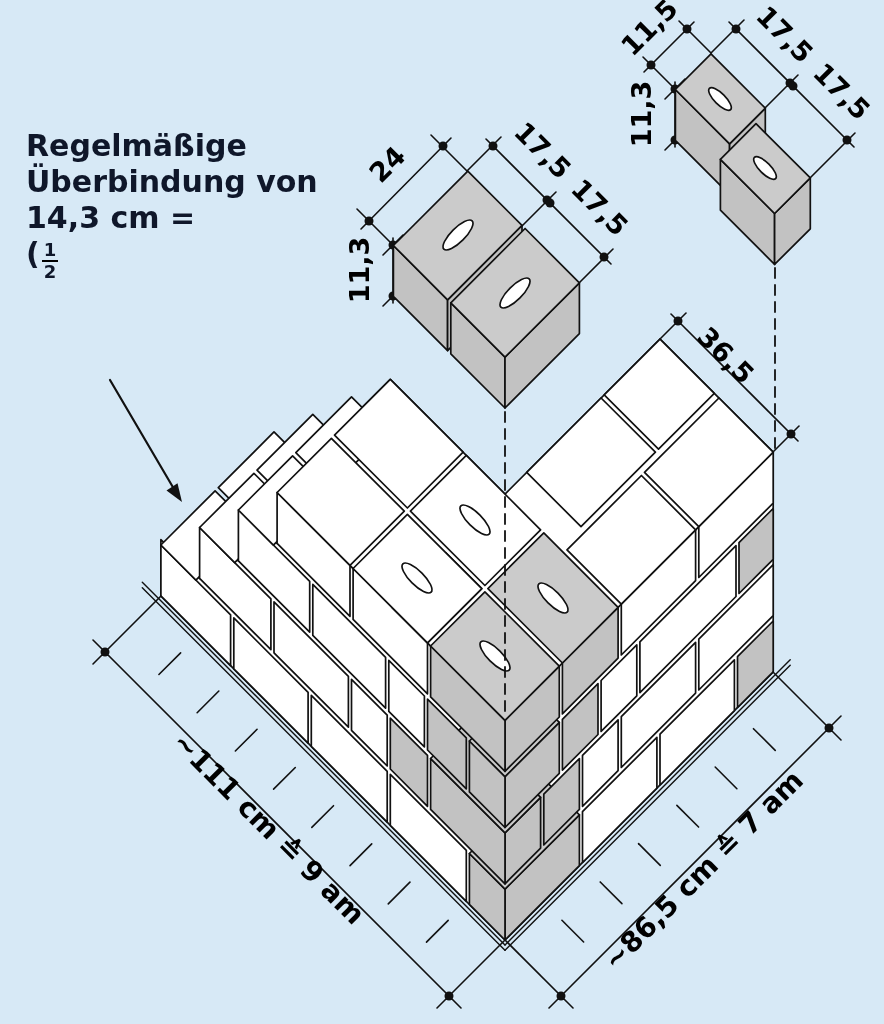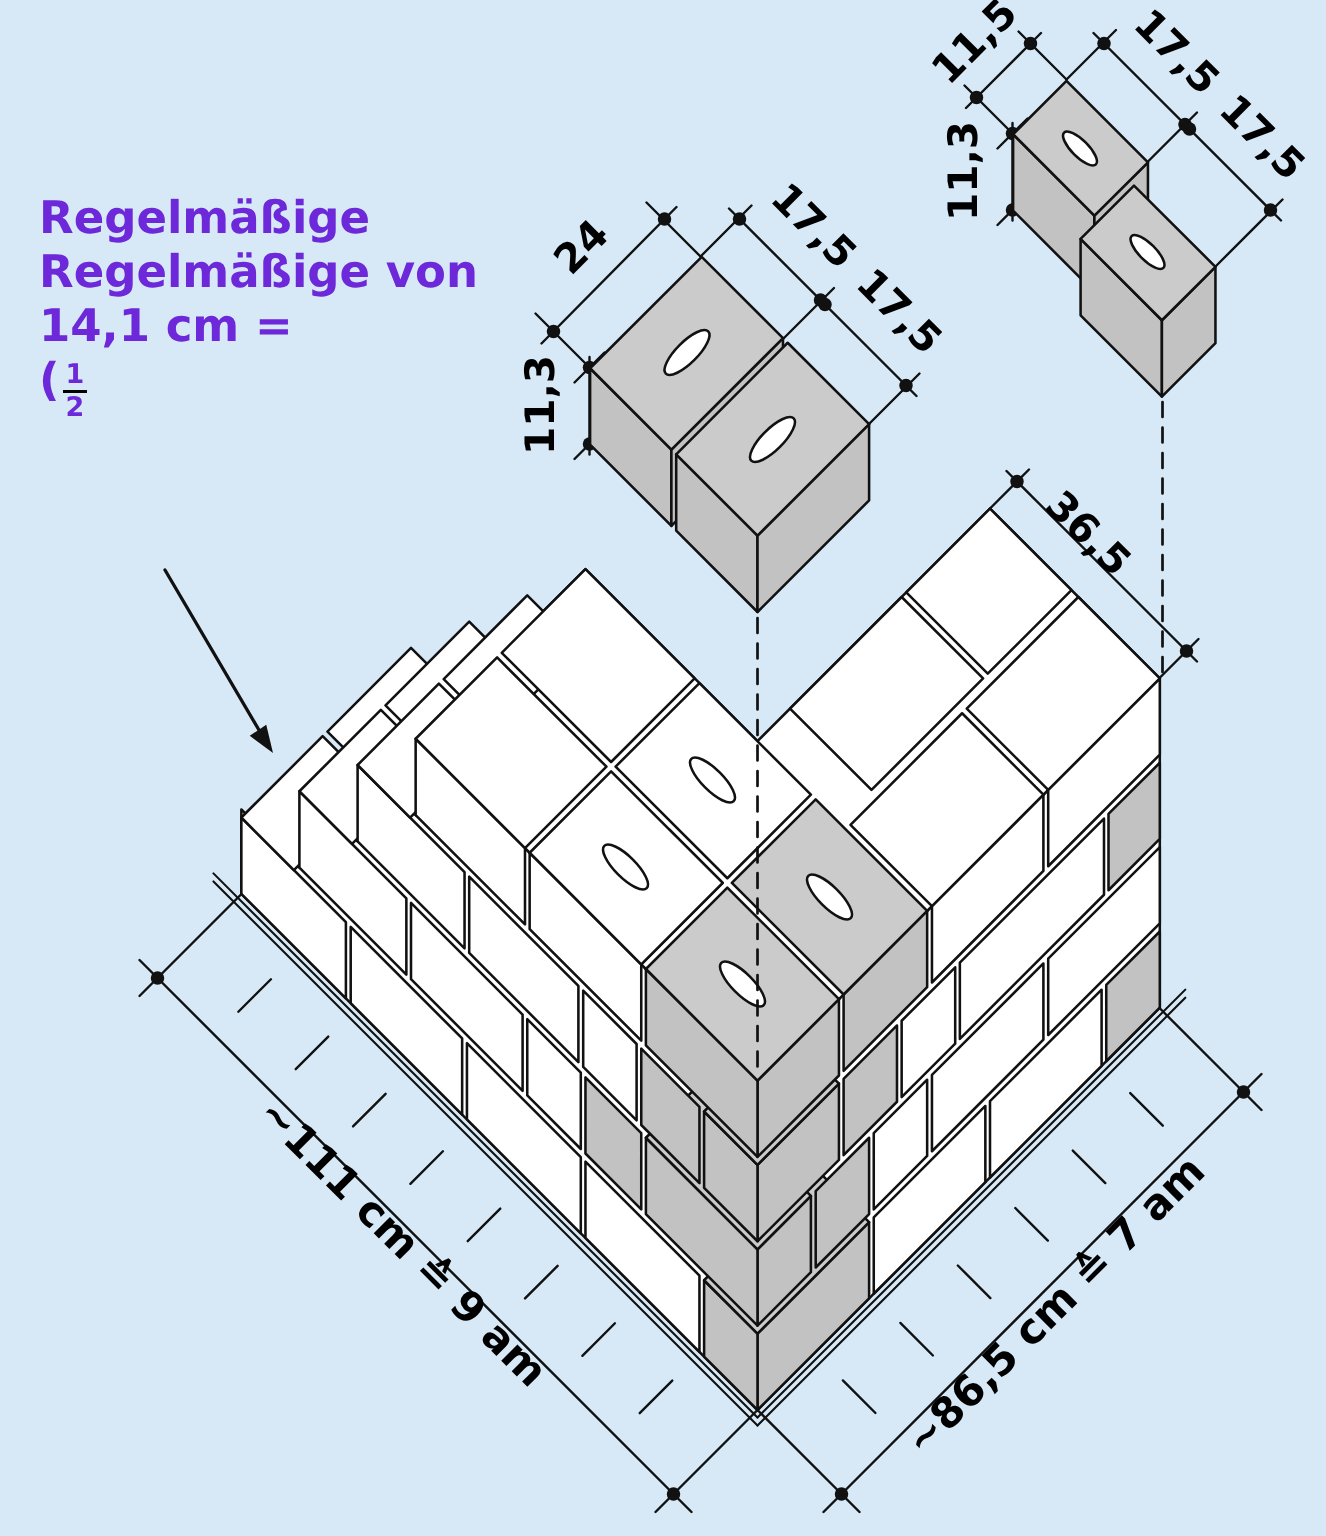--- a/index.html
+++ b/index.html
@@ -5,21 +5,21 @@
   html,body{margin:0;padding:0;}
   #stage{
     position:relative;
     width:884px;height:1024px;
     overflow:hidden;
     font-family:"DejaVu Sans","Liberation Sans",sans-serif;
   }
   #drawing{position:absolute;left:0;top:0;}
   #annotation{
     position:absolute;left:26px;top:128px;width:370px;
-    font-size:30px;line-height:36px;font-weight:bold;color:#6d28d9;
+    font-size:30px;line-height:36px;font-weight:bold;color:#0f172a;
   }
   .ann-line{display:block;white-space:nowrap;}
   .frac{display:inline-block;text-align:center;vertical-align:-0.45em;line-height:0.95;margin:0 2px;}
   .frac .n{display:block;font-size:0.6em;border-bottom:2.5px solid #000;padding:0 2px 1px 2px;}
   .frac .d{display:block;font-size:0.6em;padding-top:1px;}
   text.dim{
     font-family:"DejaVu Sans","Liberation Sans",sans-serif;
     font-size:27px;font-weight:bold;fill:#000;
   }
   text.dim-big{font-size:28px;}
@@ -193,17 +193,17 @@
       <text class="dim" transform="translate(778,41) rotate(45)" text-anchor="middle">17,5</text>
       <text class="dim" transform="translate(835,98) rotate(45)" text-anchor="middle">17,5</text>
       <text class="dim" transform="translate(719,362) rotate(45)" text-anchor="middle">36,5</text>
       <text class="dim dim-big" transform="translate(262,835) rotate(45)" text-anchor="middle">~111 cm ≙ 9 am</text>
       <text class="dim dim-big" transform="translate(710,877) rotate(-45)" text-anchor="middle">~86,5 cm ≙ 7 am</text>
     </g>
   </svg>
 
   <div id="annotation">
     <span class="ann-line">Regelmäßige</span>
-    <span class="ann-line">Regelmäßige von</span>
-    <span class="ann-line">14,1 cm =</span>
+    <span class="ann-line">Überbindung von</span>
+    <span class="ann-line">14,3 cm =</span>
     <span class="ann-line"><span>(</span><span class="frac"><span class="n">1</span><span class="d">2</span></span></span>
   </div>
 </div>
 
 </body></html>

